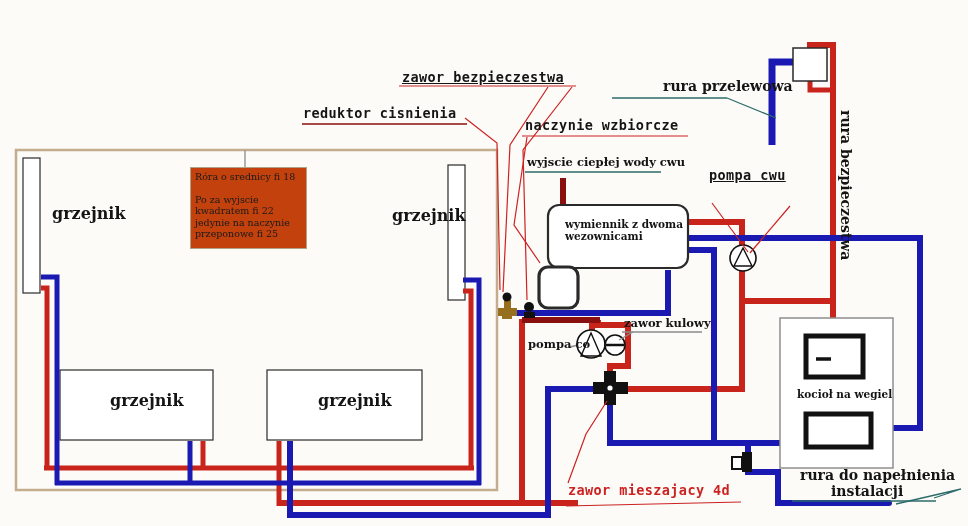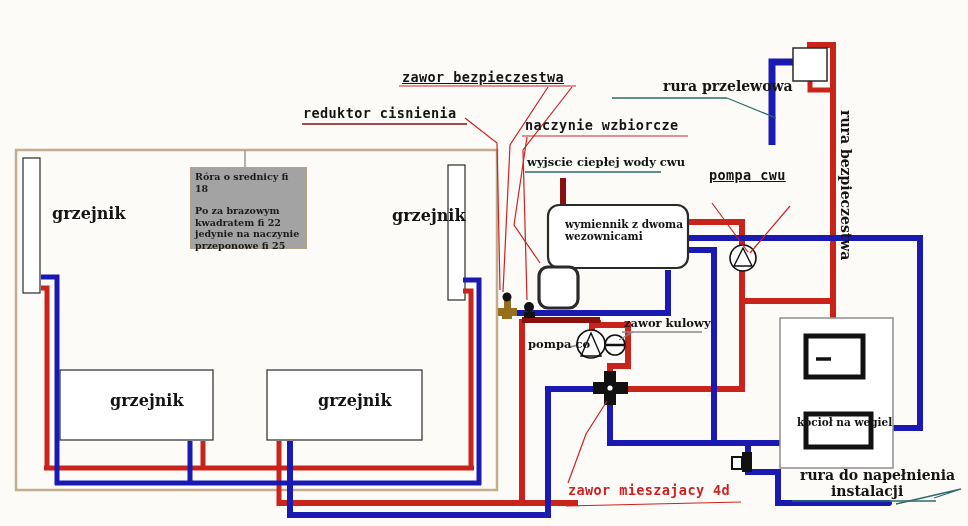--- a/index.html
+++ b/index.html
@@ -8,21 +8,21 @@
   #pipes{position:absolute;left:0;top:0;}
   .lbl{position:absolute;white-space:nowrap;color:#141414;font-weight:bold;line-height:1.05;}
   .mono{font-family:"DejaVu Sans Mono","Liberation Mono",monospace;font-size:13.5px;letter-spacing:.4px;}
   .serif13{font-size:13px;}
   .serif14{font-size:14px;}
   .serif11{font-size:11.5px;}
   .serif10{font-size:10.5px;}
   .redtxt{color:var(--lred,#cc2222);}
   .vert{writing-mode:vertical-rl;}
   .notebox{position:absolute;left:190px;top:167px;width:109px;height:77px;
-           border:1px solid #b2a286;background:#a3a3a3;font-size:9.5px;font-weight:bold;
+           border:1px solid #b2a286;background:#c2410c;font-size:9.5px;font-weight:normal;
            color:#1a1a1a;padding:3px 2px 0 4px;line-height:11.5px;}
   .grz{font-size:16px;}
   
   .pr{stroke:var(--red,#c9241c);fill:none;}
   .pm{stroke:var(--maroon,#8a0f0f);fill:none;}
   .pb{stroke:var(--blue,#1a1ab3);fill:none;}
   .thinred{stroke:var(--lred,#cc2222);stroke-width:1.2;fill:none;}
   .thinteal{stroke:var(--teal,#2d6b6b);stroke-width:1.3;fill:none;}
   .thingray{stroke:#8a8a8a;stroke-width:1.3;fill:none;}
   .boxline{stroke:#2a2a2a;fill:#ffffff;}
@@ -156,32 +156,32 @@
 <div class="lbl serif14 vert" style="left:838px;top:110px;">rura bezpieczestwa</div>
 <div class="lbl mono" style="left:402px;top:70px;text-decoration:underline;">zawor bezpieczestwa</div>
 <div class="lbl mono" style="left:303px;top:106px;">reduktor cisnienia</div>
 <div class="lbl mono" style="left:525px;top:118px;">naczynie wzbiorcze</div>
 <div class="lbl serif11" style="left:527px;top:156px;">wyjscie ciepłej wody cwu</div>
 <div class="lbl mono" style="left:709px;top:168px;text-decoration:underline;">pompa cwu</div>
 <div class="lbl serif10" style="left:565px;top:219px;">wymiennik z dwoma</div>
 <div class="lbl serif10" style="left:565px;top:231px;">wezownicami</div>
 <div class="lbl serif11" style="left:624px;top:317px;">zawor kulowy</div>
 <div class="lbl serif11" style="left:528px;top:338px;">pompa co</div>
-<div class="lbl serif10" style="left:797px;top:389px;margin-top:28px;">kocioł na wegiel</div>
+<div class="lbl serif10" style="left:797px;top:389px;">kocioł na wegiel</div>
 <div class="lbl mono redtxt" style="left:568px;top:483px;">zawor mieszajacy 4d</div>
 <div class="lbl serif14" style="left:800px;top:468px;">rura do napełnienia</div>
 <div class="lbl serif14" style="left:795px;top:484px;margin-left:36px;">instalacji</div>
 
 <div class="lbl grz" style="left:52px;top:206px;">grzejnik</div>
 <div class="lbl grz" style="left:392px;top:208px;">grzejnik</div>
 <div class="lbl grz" style="left:110px;top:393px;">grzejnik</div>
 <div class="lbl grz" style="left:318px;top:393px;">grzejnik</div>
 
 <div class="notebox">
   <div>Róra o srednicy fi 18</div>
   <div style="height:11px;"></div>
-  <div>Po za brazowym</div>
+  <div>Po za wyjscie</div>
   <div>kwadratem fi 22</div>
   <div>jedynie na naczynie</div>
   <div>przeponowe fi 25</div>
 </div>
 
 </div>
 
 </body></html>

